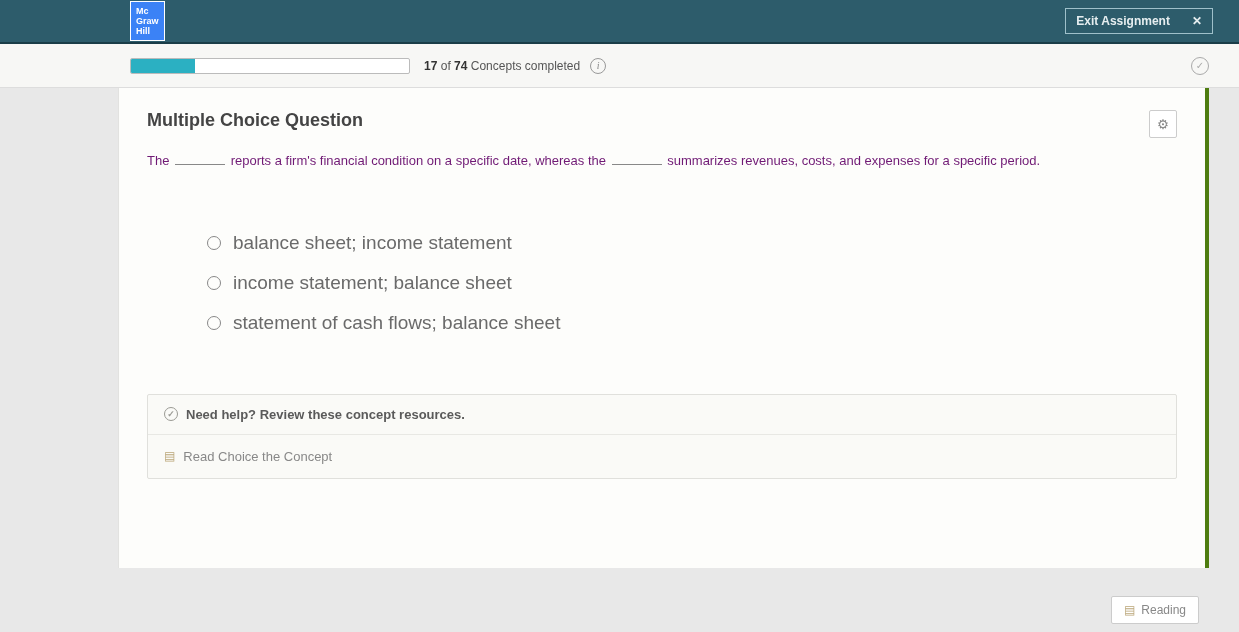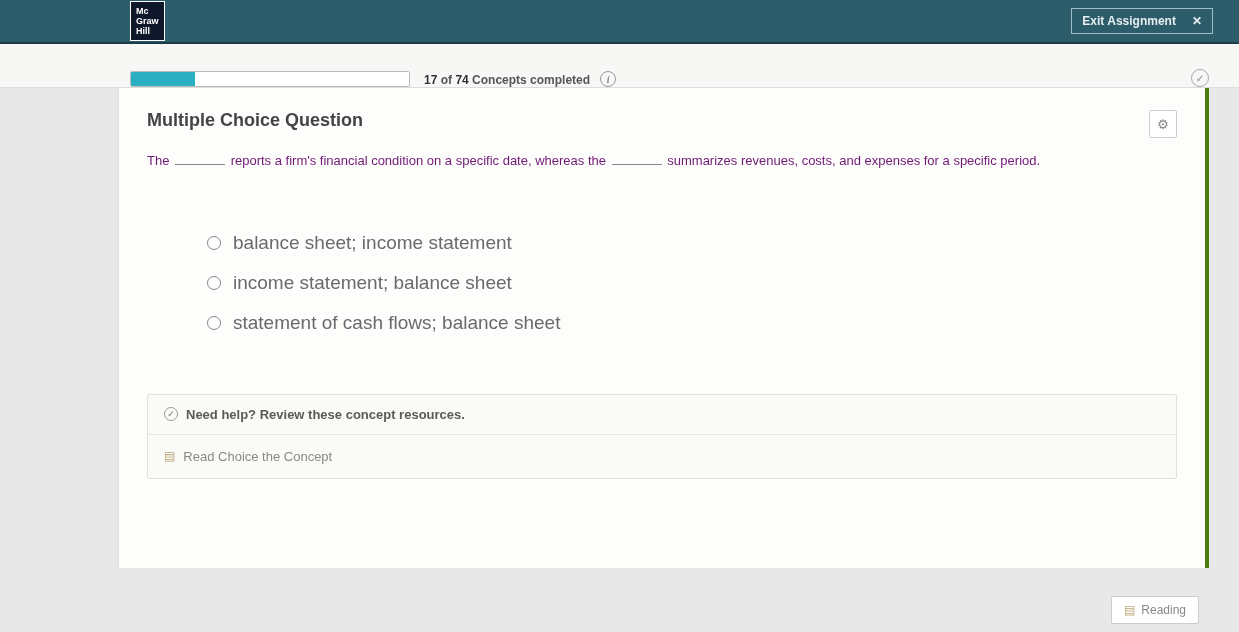--- a/index.html
+++ b/index.html
@@ -13,51 +13,50 @@
   .top-bar {
     background: #2d5c6b;
     height: 44px;
     display: flex;
     align-items: center;
     justify-content: space-between;
     padding: 0 26px 0 130px;
     border-bottom: 2px solid #1a3d48;
   }
   .logo {
-    background: #0f172a;
+    background: #3b82f6;
     color: #fff;
     font-size: 9px;
     font-weight: bold;
     line-height: 10px;
     padding: 4px 5px;
     border: 1px solid #fff;
     font-family: Arial, sans-serif;
   }
   .exit-btn {
     border: 1px solid #9fc0ca;
     color: #e6eef0;
     background: transparent;
     padding: 5px 10px;
     font-size: 12px;
     font-weight: bold;
     cursor: pointer;
     display: flex;
     align-items: center;
-    gap: 16px;
+    gap: 22px;
   }
   .exit-btn span.x { font-weight: bold; }
   .progress-row {
     background: #f7f7f5;
     height: 44px;
     display: flex;
-    align-items: flex-end;
+    align-items: center;
     padding: 0 26px 0 130px;
     border-bottom: 1px solid #ddd;
     position: relative;
-    font-weight: bold;
   }
   .progress-bar {
     width: 280px;
     height: 16px;
     border: 1px solid #bbb;
     background: #fff;
     border-radius: 2px;
     position: relative;
     overflow: hidden;
   }

